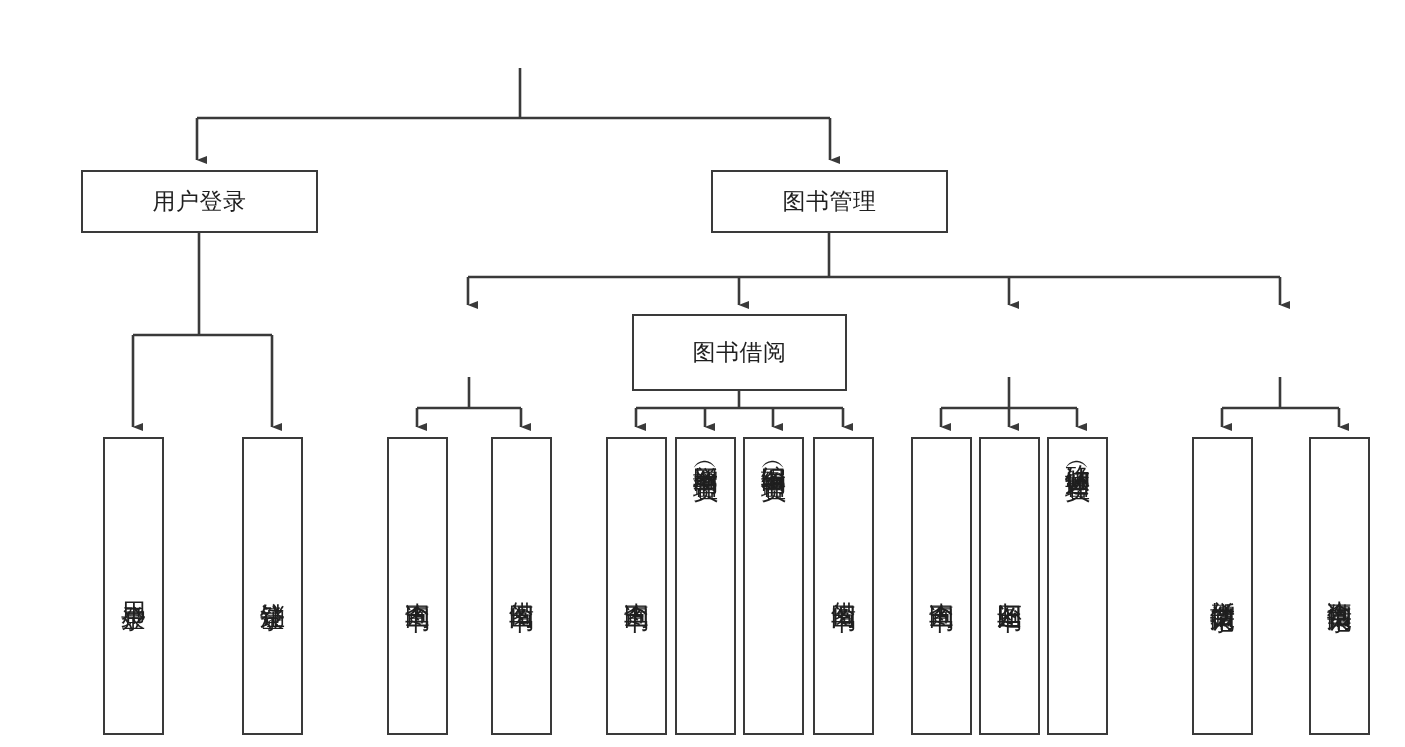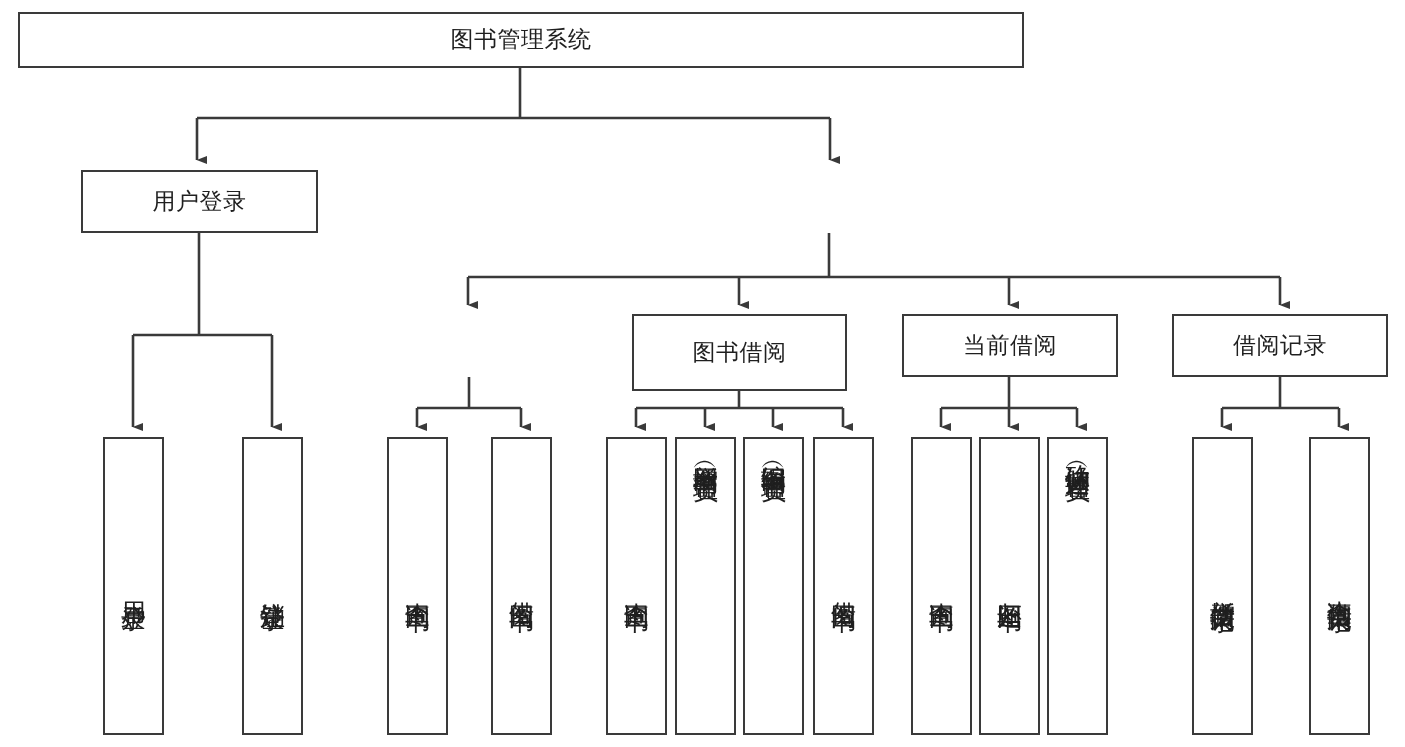--- a/index.html
+++ b/index.html
@@ -123,41 +123,35 @@
       <path d="M1009,408 L1009,427" marker-end="url(#arw)"></path>
       <path d="M1077,408 L1077,427" marker-end="url(#arw)"></path>
 
       <path d="M1280,377 L1280,408"></path>
       <path d="M1222,408 L1339,408"></path>
       <path d="M1222,408 L1222,427" marker-end="url(#arw)"></path>
       <path d="M1339,408 L1339,427" marker-end="url(#arw)"></path>
     </g>
   </svg>
 
-  <div class="node h-node" id="node-root" style="left:18px; top:12px; width:1006px; height:56px;">
-    <span class="lbl">图书管理系统</span>
-  </div>
 
   <div class="node h-node" style="left:81px; top:170px; width:237px; height:63px;">
     <span class="lbl">用户登录</span>
   </div>
 
+  <div class="node h-node" style="left:711px; top:170px; width:237px; height:63px;">
+    <span class="lbl">图书管理</span>
+  </div>
 
 
   <div class="node h-node" style="left:632px; top:314px; width:215px; height:77px;">
     <span class="lbl">图书借阅</span>
   </div>
 
-  <div class="node h-node" style="left:902px; top:314px; width:216px; height:63px;">
-    <span class="lbl">当前借阅</span>
-  </div>
-
-  <div class="node h-node" style="left:1172px; top:314px; width:216px; height:63px;">
-    <span class="lbl">借阅记录</span>
-  </div>
+
 
   <div class="node v-node v-center" style="left:103px; top:437px; width:61px; height:298px;">
     <span class="lbl">用户登录</span>
   </div>
 
   <div class="node v-node v-center" style="left:242px; top:437px; width:61px; height:298px;">
     <span class="lbl">注销登录</span>
   </div>
 
   <div class="node v-node v-center" style="left:387px; top:437px; width:61px; height:298px;">

